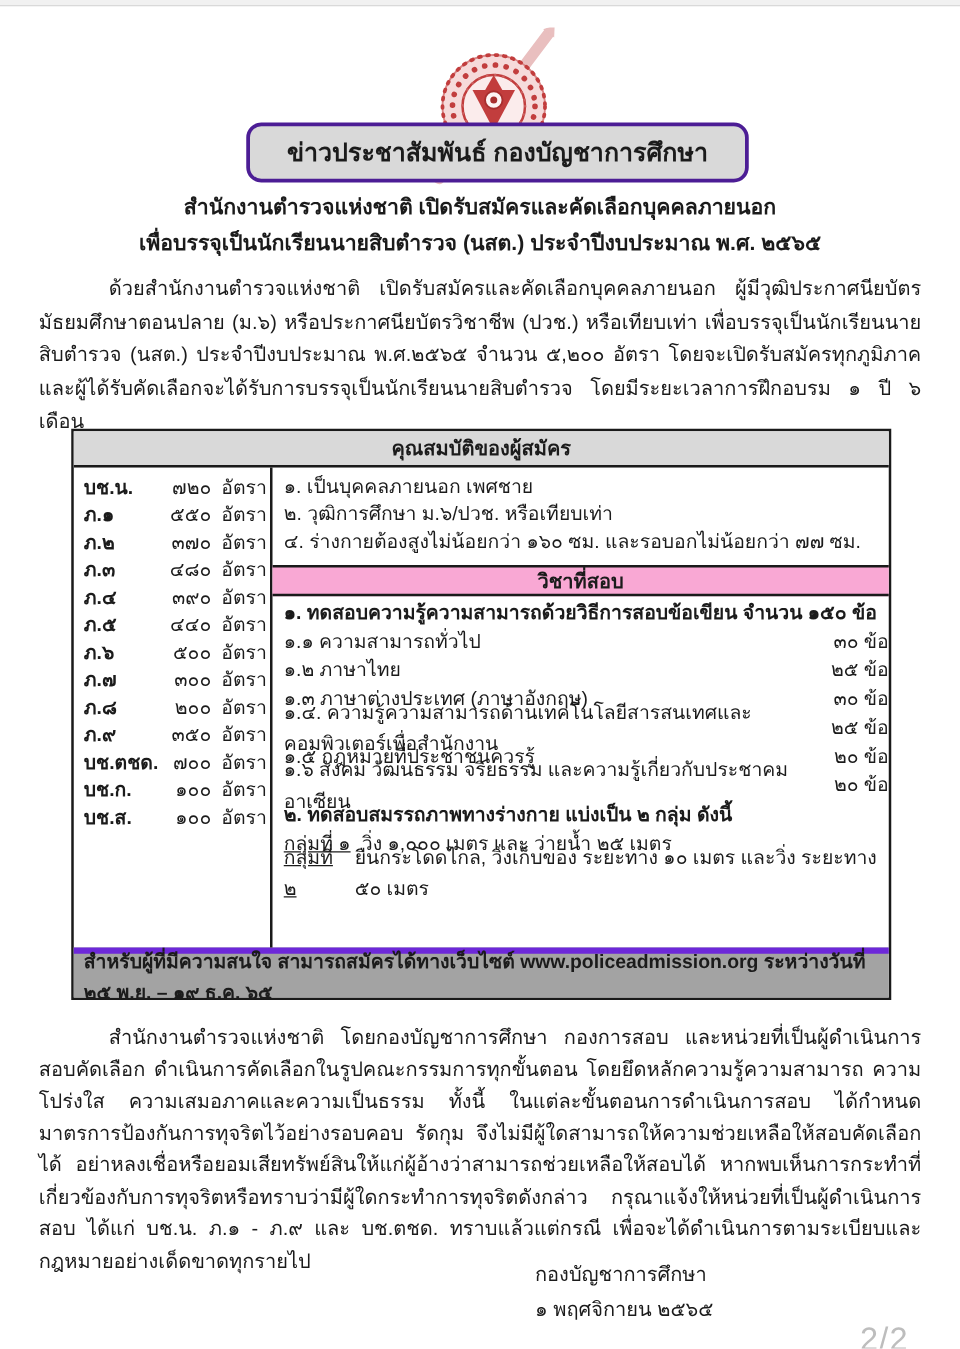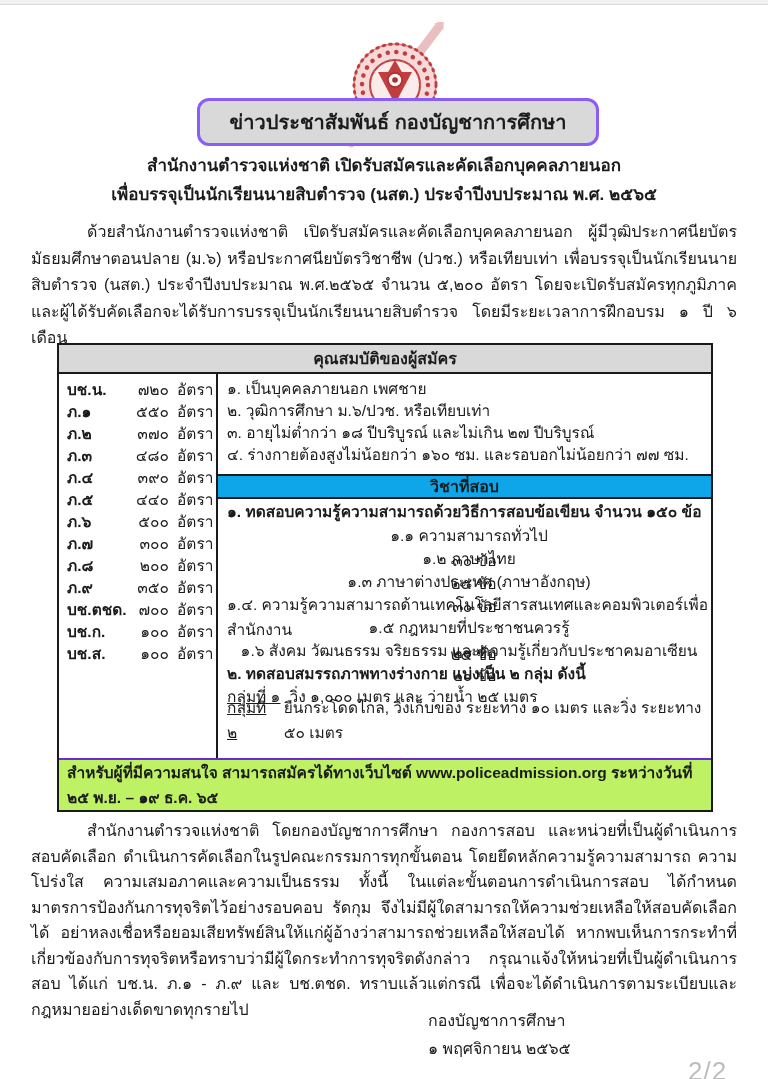--- a/index.html
+++ b/index.html
@@ -10,21 +10,21 @@
     font-family:"Liberation Sans", sans-serif;
     color:#1b1b1b;
   }
   .top-strip {
     position:absolute; left:0; top:0; width:768px; height:5px;
     background:#f1f1f1; border-bottom:1px solid #d9d9d9;
   }
   .logo { position:absolute; left:340px; top:22px; }
   .title-box {
     position:absolute; left:197px; top:98px; width:402px; height:48px;
-    background:#d9d9d9; border:3px solid #8b5cf6; border-radius:12px;
+    background:#d9d9d9; border:3px solid #4c1d95; border-radius:12px;
     display:flex; align-items:center; justify-content:center;
     font-size:20px; font-weight:700;
   }
   .subtitle-wrap {
     position:absolute; left:0; top:151px; width:768px;
     text-align:center; font-weight:700; font-size:17px; line-height:29px;
   }
   .para {
     position:absolute; left:31px; width:706px;
     font-size:16px; text-align:justify; text-indent:56px;
@@ -43,34 +43,34 @@
   .hcell.right { flex:1; }
   .t-body { display:flex; height:384px; }
   .col-left { width:159px; border-right:2px solid #1a1a1a; padding-top:4px; }
   .qrow { display:flex; align-items:center; height:22px; padding-left:8px; }
   .qunit { font-weight:700; width:62px; }
   .qamt  { width:40px; text-align:right; }
   .qlbl  { margin-left:8px; }
   .col-right { flex:1; padding-top:3px; display:flex; flex-direction:column; }
   .qualrow { height:22px; display:flex; align-items:center; padding-left:9px; }
   .band {
-    margin-top:9px; height:25px; background:#0ea5e9;
+    margin-top:9px; height:25px; background:#f9a8d4;
     border-top:2px solid #1a1a1a; border-bottom:2px solid #1a1a1a;
     display:flex; align-items:center; justify-content:center;
     font-weight:700; font-size:16px;
   }
   .sect-title { height:24px; display:flex; align-items:center; padding-left:9px; font-weight:700; }
-  .itemrow { height:23px; display:flex; align-items:center;flex-direction:column; }
+  .itemrow { height:23px; display:flex; align-items:center; }
   .ilabel { flex:1; padding-left:9px; }
   .icount { width:64px; text-align:right; }
   .grouprow { height:23px; display:flex; align-items:center; padding-left:9px; }
   .glabel { text-decoration:underline; }
   .gdetail { margin-left:9px; }
   .t-footer {
-    border-top:2px solid #6d28d9; background:#bef264; height:52px;
+    border-top:5px solid #6d28d9; background:#a3a3a3; height:40px;
     display:flex; align-items:center; padding-left:8px;
     font-weight:700; font-size:15.5px;
   }
   .signature {
     position:absolute; left:428px; top:1007px; width:262px;
     text-align:left; font-size:16px; line-height:28px;
   }
   .pagenum {
     position:absolute; left:688px; top:1056px;
     font-size:26px; color:#bdbdbd; letter-spacing:1px;
@@ -182,21 +182,20 @@
         <div class="qrow">
           <span class="qunit">บช.ส.</span>
           <span class="qamt">๑๐๐</span>
           <span class="qlbl">อัตรา</span>
         </div>
       </div>
 
       <div class="col-right">
         <div class="qualrow">๑. เป็นบุคคลภายนอก เพศชาย</div>
         <div class="qualrow">๒. วุฒิการศึกษา ม.๖/ปวช. หรือเทียบเท่า</div>
-        <div class="qualrow">๓. อายุไม่ต่ำกว่า ๑๘ ปีบริบูรณ์ และไม่เกิน ๒๗ ปีบริบูรณ์</div>
         <div class="qualrow">๔. ร่างกายต้องสูงไม่น้อยกว่า ๑๖๐ ซม. และรอบอกไม่น้อยกว่า ๗๗ ซม.</div>
 
         <div class="band">วิชาที่สอบ</div>
 
         <div class="sect-title">๑. ทดสอบความรู้ความสามารถด้วยวิธีการสอบข้อเขียน จำนวน ๑๕๐ ข้อ</div>
 
         <div class="itemrow">
           <span class="ilabel">๑.๑ ความสามารถทั่วไป</span>
           <span class="icount">๓๐ ข้อ</span>
         </div>

